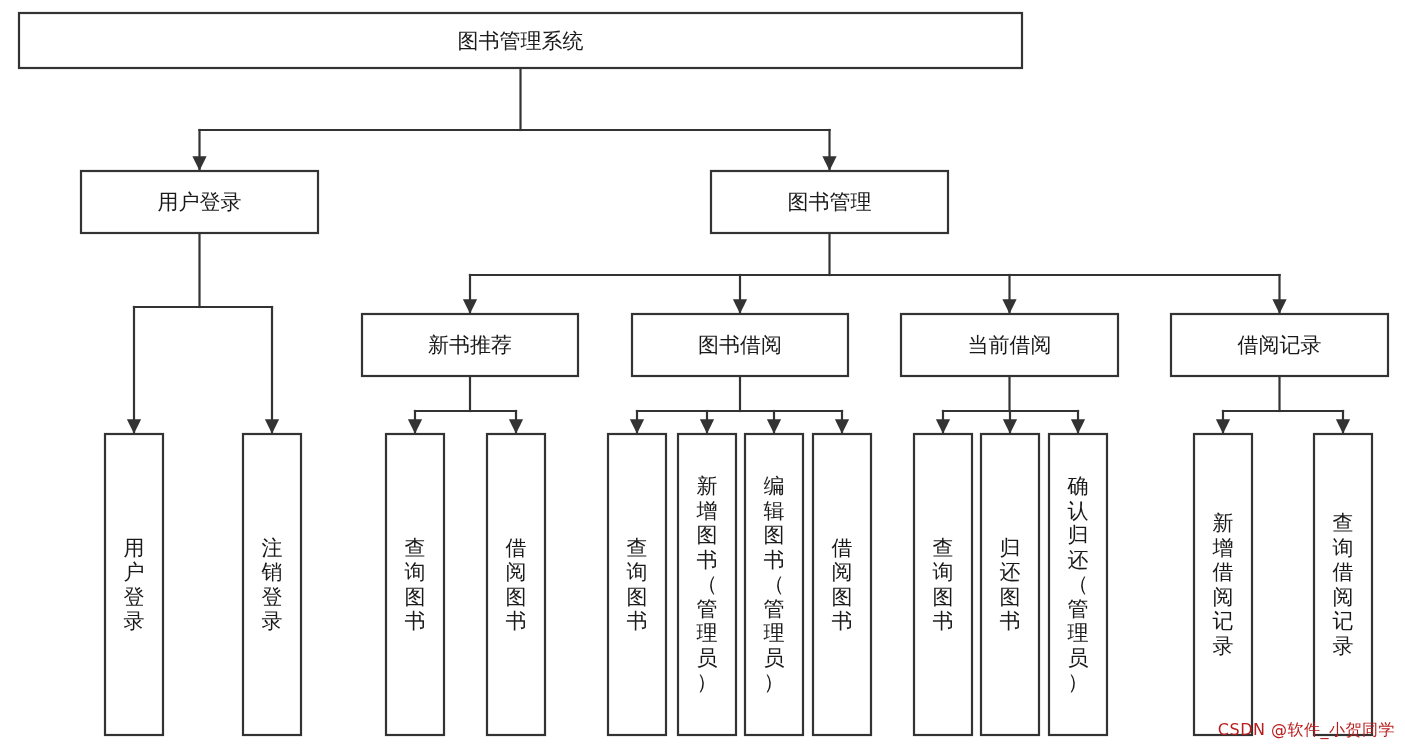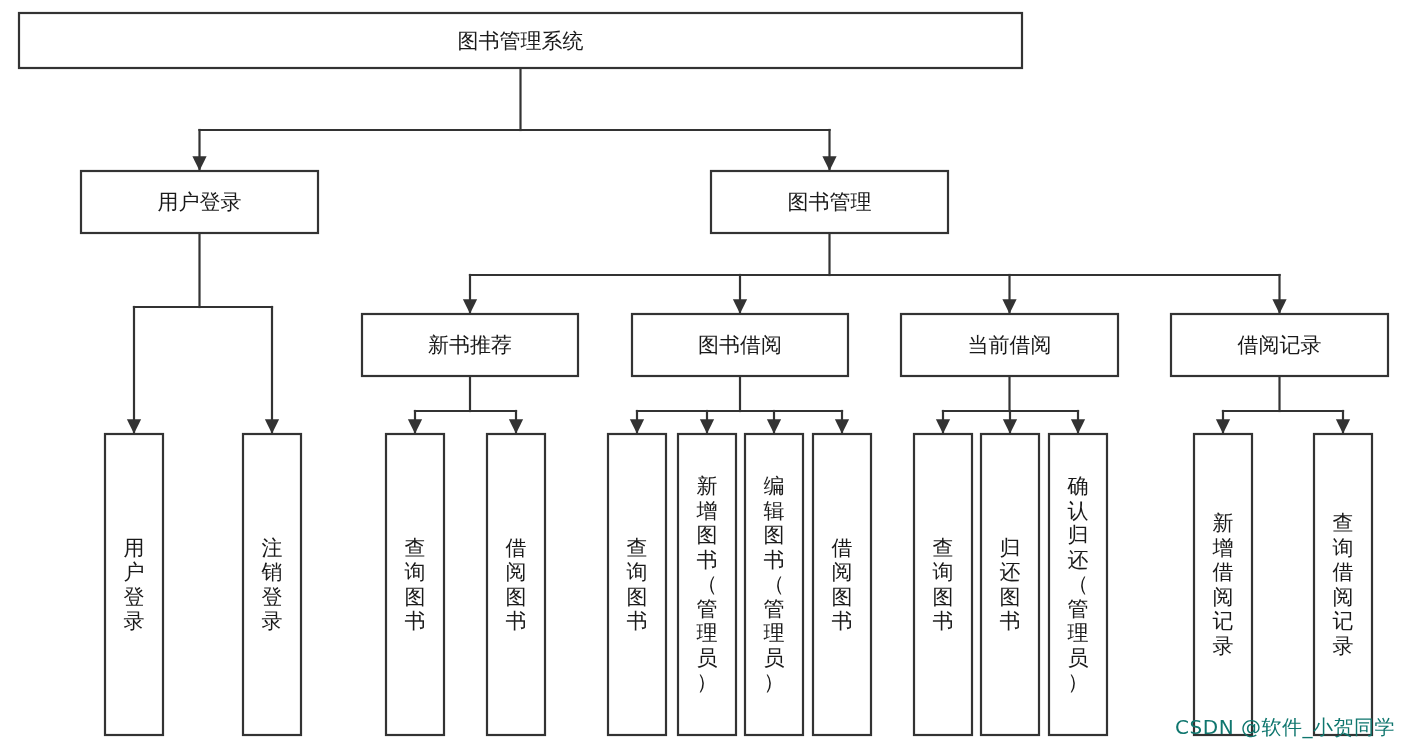--- a/index.html
+++ b/index.html
@@ -52,22 +52,22 @@
   }
   .arrow-head {
     fill: #333333;
     stroke: none;
   }
   .watermark {
     position: absolute;
     right: 10px;
     bottom: 6px;
     font-family: "DejaVu Sans", "Liberation Sans", sans-serif;
-    font-size: 20px;
-    color: #0f766e;
+    font-size: 16px;
+    color: #b91c1c;
     letter-spacing: 0.5px;
     white-space: nowrap;
     user-select: none;
   }
 </style>
 </head>
 <body>
 
 <div id="diagram-root">
   <svg id="tree-svg" viewBox="0 0 1405 747" xmlns="http://www.w3.org/2000/svg">

